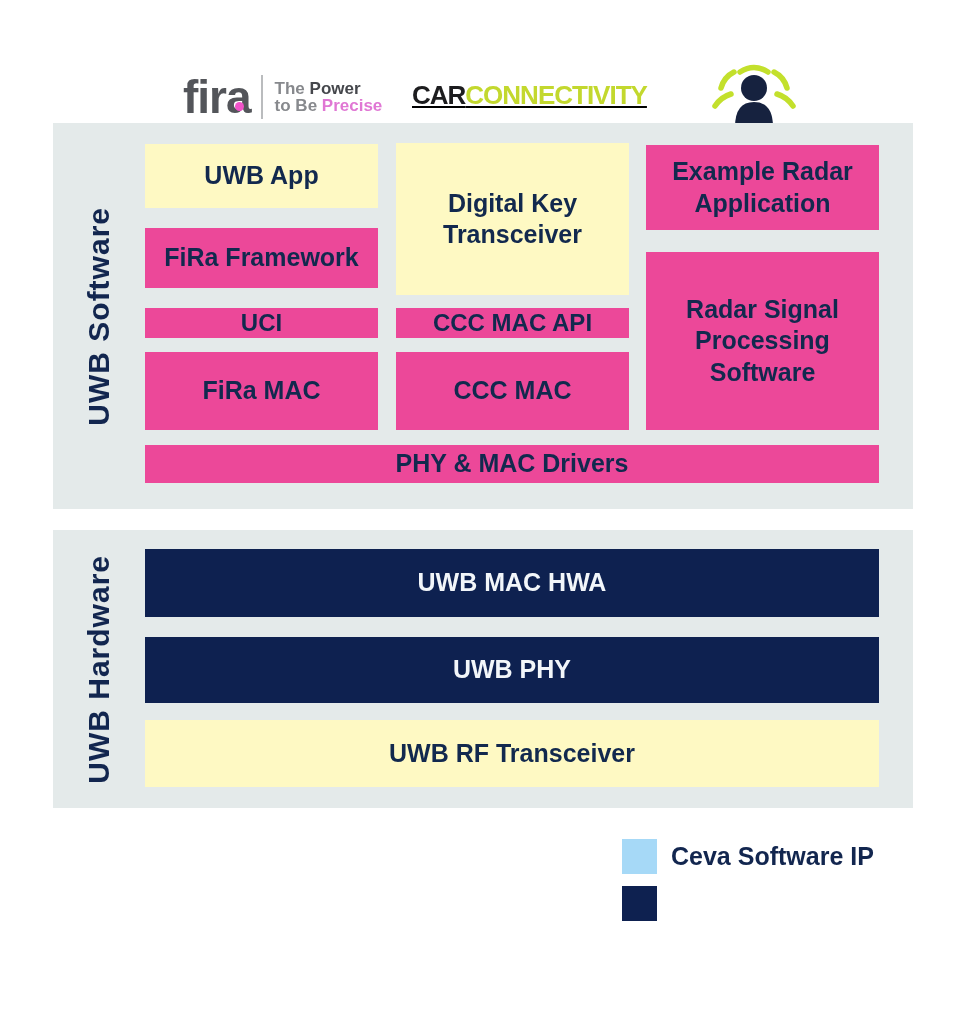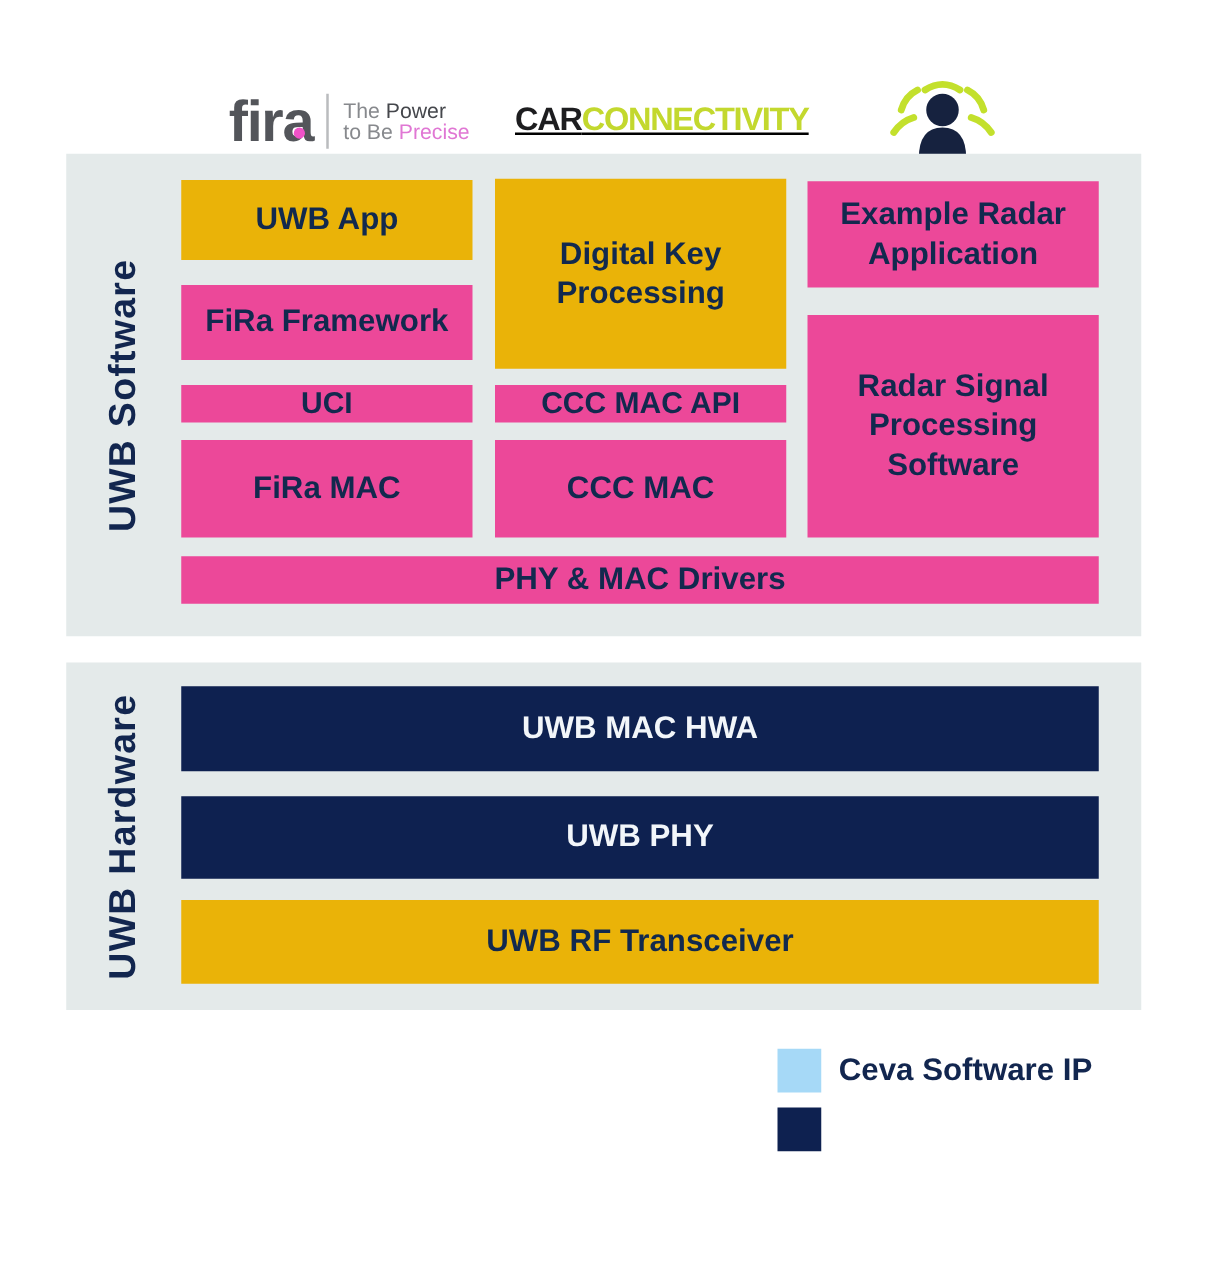--- a/index.html
+++ b/index.html
@@ -4,21 +4,21 @@
 <style>
   * { margin:0; padding:0; box-sizing:border-box; }
   body { background:#ffffff; font-family:"Liberation Sans", sans-serif; }
   .page { position:relative; width:965px; height:1024px; background:#ffffff; overflow:hidden; }
 
   
   .fira-logo { position:absolute; left:183px; top:74px; display:flex; align-items:center; }
   .fira-wordmark { position:relative; font-size:46px; font-weight:bold; color:#53555a; letter-spacing:-1px; line-height:1; }
   .fira-dot { position:absolute; right:7px; bottom:9px; width:9px; height:9px; border-radius:50%; background:#ef52c8; }
   .fira-divider { width:2px; height:44px; background:#babcbe; margin:0 12px 0 10px; }
-  .fira-tagline { font-size:17px; line-height:17px; color:#87898d; font-weight:normal; }
+  .fira-tagline { font-size:17px; line-height:17px; color:#87898d; font-weight:bold; }
   .fira-tagline .dark { color:#45474c; }
   .fira-tagline .pink { color:#e077d4; }
 
   .ccc-logo { position:absolute; left:412px; top:82px; text-align:right;text-decoration:underline; }
   .ccc-line1 { font-size:26px; font-weight:bold; letter-spacing:-1px; line-height:26px; white-space:nowrap; }
   .ccc-car { color:#1d1d1f; }
   .ccc-conn { color:#c3d82e; }
   .ccc-line2 { font-size:16px; font-weight:bold; color:#54565b; margin-top:1px; }
 
   .person-logo { position:absolute; left:708px; top:60px; }
@@ -29,21 +29,21 @@
   .section-hardware { top:530px; height:278px; }
 
   .v-label { position:absolute; left:10px; top:0; bottom:0; width:72px;
              display:flex; align-items:center; justify-content:center; }
   .v-label span { writing-mode:vertical-rl; transform:rotate(180deg);
                   font-size:30px; font-weight:bold; color:#12264f; letter-spacing:1px; white-space:nowrap; }
 
   .block { position:absolute; display:flex; align-items:center; justify-content:center;
            text-align:center; font-weight:bold; color:#12294e; font-size:24px; line-height:1.25; }
   .blue  { background:#ec4899; }
-  .green { background:#eab308; }
+  .green { background:#fef9c3; }
   .navy  { background:#0e2150; color:#f2f6fa; }
 
   
   .b-uwb-app        { left:92px;  top:21px;  width:233px; height:64px;  font-size:25px; }
   .b-fira-framework { left:92px;  top:105px; width:233px; height:60px;  font-size:25px; }
   .b-uci            { left:92px;  top:185px; width:233px; height:30px; }
   .b-fira-mac       { left:92px;  top:229px; width:233px; height:78px;  font-size:25px; }
   .b-digital-key    { left:343px; top:20px;  width:233px; height:152px; font-size:25px; }
   .b-digital-key span { max-width:160px; }
   .b-ccc-mac-api    { left:343px; top:185px; width:233px; height:30px; }
@@ -114,21 +114,21 @@
     <div class="block blue b-fira-framework">
         <span>FiRa Framework</span>
       </div>
     <div class="block blue b-uci">
         <span>UCI</span>
       </div>
     <div class="block blue b-fira-mac">
         <span>FiRa MAC</span>
       </div>
     <div class="block green b-digital-key">
-        <span>Digital Key Processing</span>
+        <span>Digital Key Transceiver</span>
       </div>
     <div class="block blue b-ccc-mac-api">
         <span>CCC MAC API</span>
       </div>
     <div class="block blue b-ccc-mac">
         <span>CCC MAC</span>
       </div>
     <div class="block blue b-example-radar">
         <span>Example Radar Application</span>
       </div>

